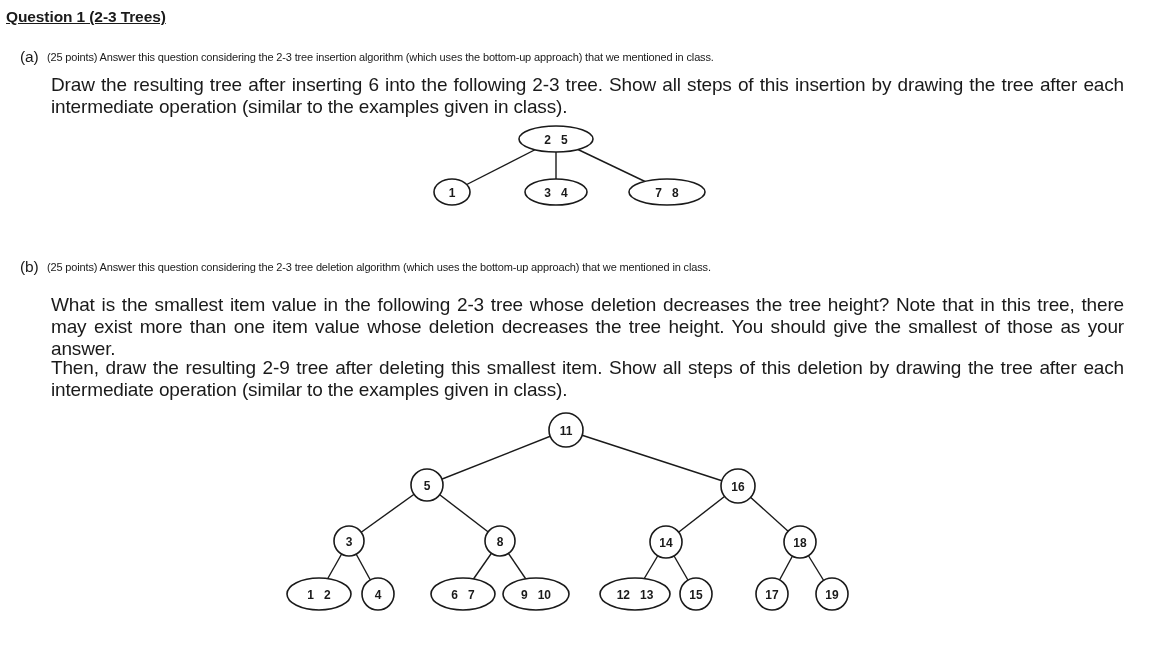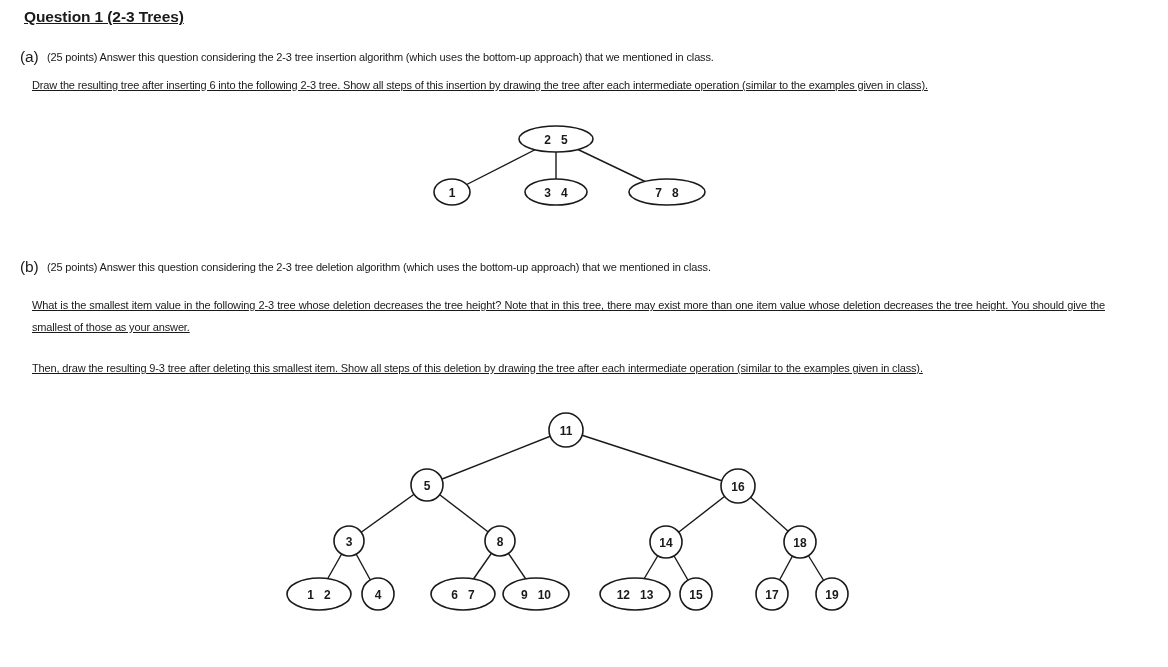--- a/index.html
+++ b/index.html
@@ -6,21 +6,21 @@
   html, body { background: #ffffff; }
   body {
     width: 1168px; height: 667px;
     position: relative;
     font-family: "Liberation Sans", sans-serif;
     color: #1a1a1a;
     overflow: hidden;
   }
   .page { position: absolute; inset: 0; }
   .title {
-    position: absolute; left: 24px; top: 6px;
+    position: absolute; left: 6px; top: 6px;
     font-size: 15.5px; font-weight: 700;
     text-decoration: underline;
     line-height: 22px; letter-spacing: -0.1px;
   }
   .item-row {
     position: absolute; left: 20px;
     display: flex; align-items: flex-start;
     width: 1100px;
   }
   .item-row .lbl {
@@ -28,24 +28,23 @@
     font-size: 15.5px; line-height: 22px; letter-spacing: -0.15px;
   }
   .item-row .txt {
     flex: 1 1 auto;
     font-size: 11px; line-height: 22px; letter-spacing: -0.15px;
     text-align: justify;
   }
   .row-a { top: 46px; }
   .row-b { top: 256px; }
   .para {
-    position: absolute; left: 32px; width: 1073px;
-    font-size: 11px; line-height: 22px; letter-spacing: -0.15px;
+    position: absolute; left: 51px; width: 1073px;
+    font-size: 19px; line-height: 22px; letter-spacing: -0.15px;
     text-align: justify;
-    text-decoration: underline;
   }
   .p-a-task { top: 74px; }
   .p-b-question { top: 294px; }
   .p-b-task { top: 357px; }
   .fig { position: absolute; }
   .fig-a { left: 420px; top: 118px; }
   .fig-b { left: 275px; top: 406px; }
   .tree-edge { stroke: #1a1a1a; stroke-width: 1.4; }
   .tree-node-shape { fill: #ffffff; stroke: #1a1a1a; stroke-width: 1.6; }
   .tree-label {
@@ -90,21 +89,21 @@
       </g>
     </svg>
 
   <div class="item-row row-b">
     <span class="lbl">(b)</span>
     <div class="txt">(25 points) Answer this question considering the 2-3 tree deletion algorithm (which uses the bottom-up approach) that we mentioned in class.</div>
   </div>
 
   <div class="para p-b-question">What is the smallest item value in the following 2-3 tree whose deletion decreases the tree height? Note that in this tree, there may exist more than one item value whose deletion decreases the tree height. You should give the smallest of those as your answer.</div>
 
-  <div class="para p-b-task">Then, draw the resulting 9-3 tree after deleting this smallest item. Show all steps of this deletion by drawing the tree after each intermediate operation (similar to the examples given in class).</div>
+  <div class="para p-b-task">Then, draw the resulting 2-9 tree after deleting this smallest item. Show all steps of this deletion by drawing the tree after each intermediate operation (similar to the examples given in class).</div>
 
   <svg class="fig fig-b" width="590" height="212" viewBox="275 406 590 212" xmlns="http://www.w3.org/2000/svg">
       <line x1="566" y1="430" x2="427" y2="485" class="tree-edge"></line>
       <line x1="566" y1="430" x2="738" y2="486" class="tree-edge"></line>
       <line x1="427" y1="485" x2="349" y2="541" class="tree-edge"></line>
       <line x1="427" y1="485" x2="500" y2="541" class="tree-edge"></line>
       <line x1="738" y1="486" x2="666" y2="542" class="tree-edge"></line>
       <line x1="738" y1="486" x2="800" y2="542" class="tree-edge"></line>
       <line x1="349" y1="541" x2="319" y2="594" class="tree-edge"></line>
       <line x1="349" y1="541" x2="378" y2="594" class="tree-edge"></line>

